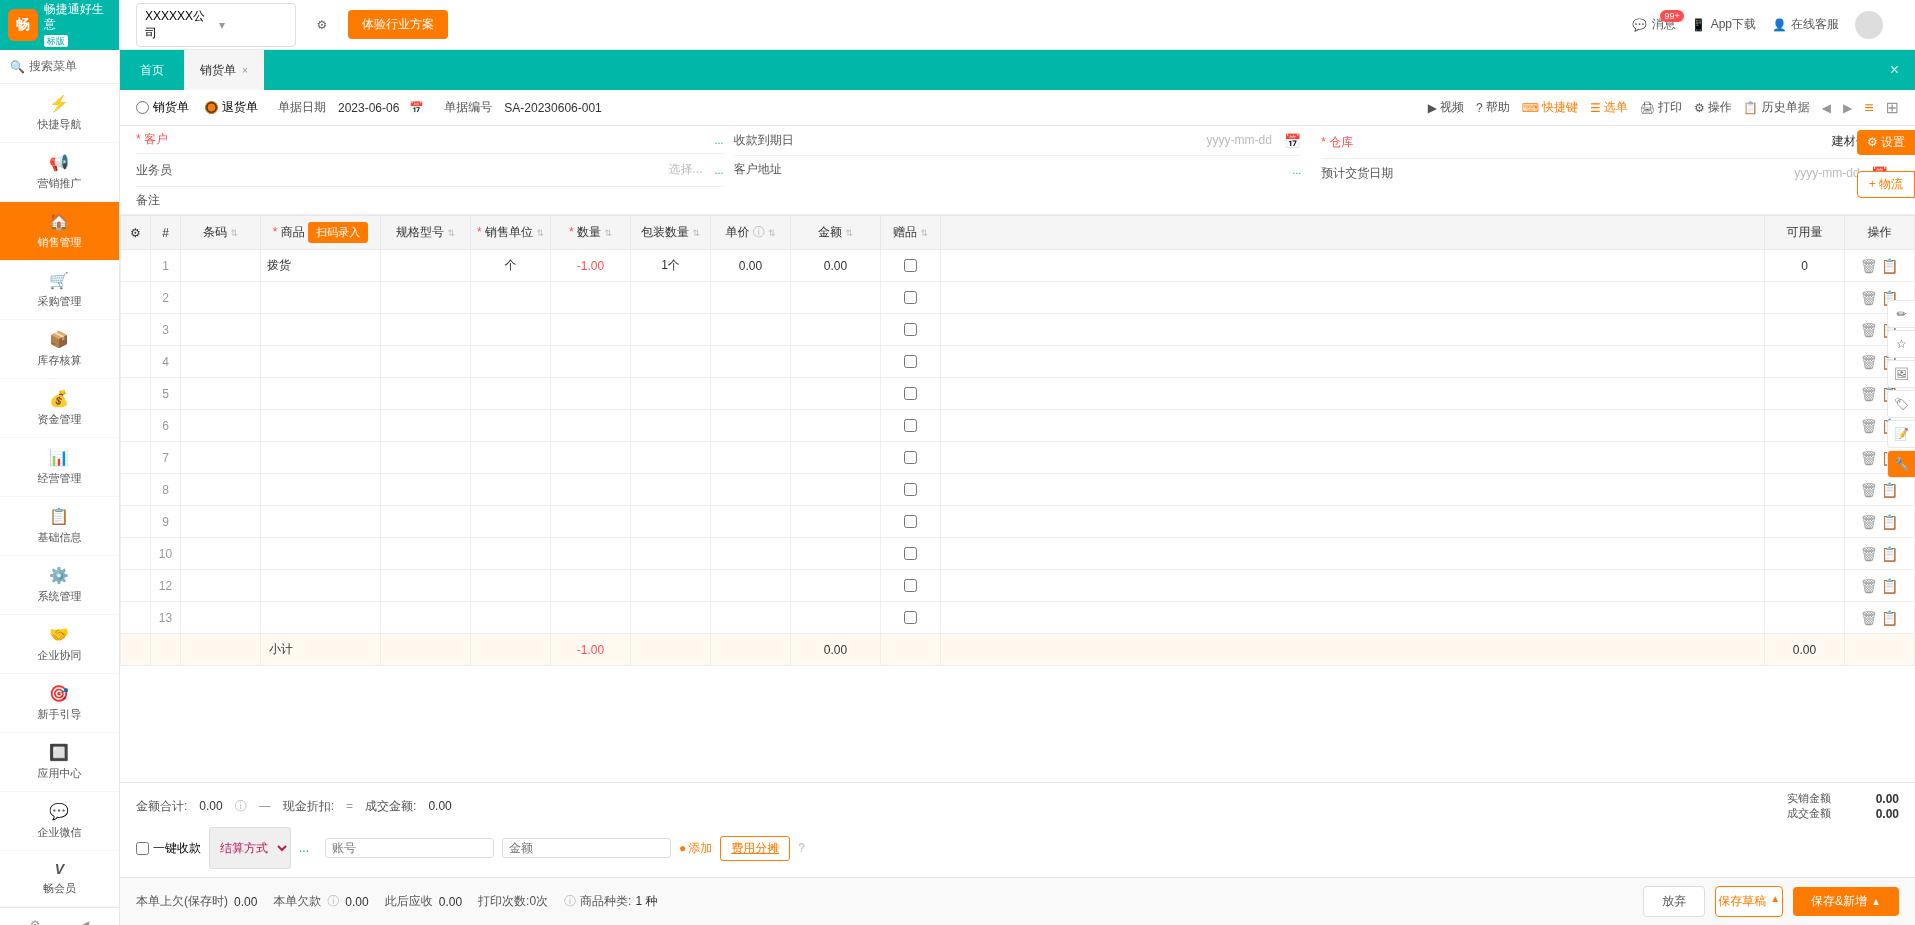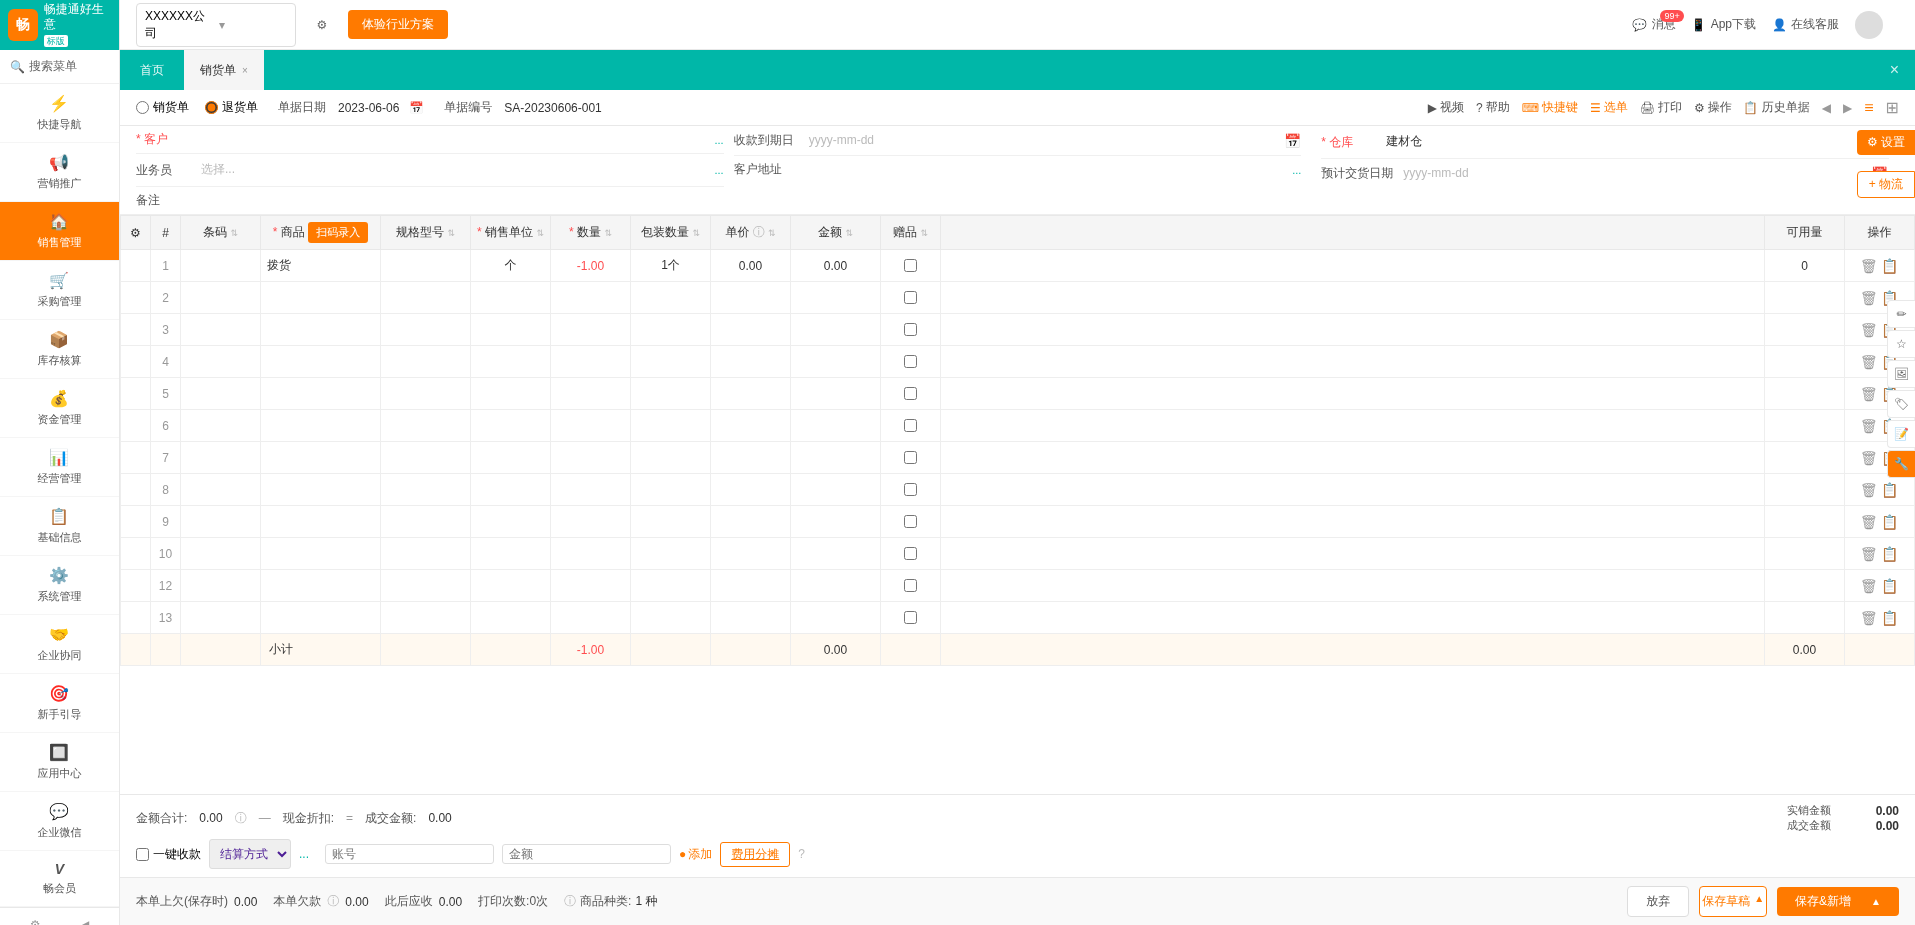--- a/index.html
+++ b/index.html
@@ -75,50 +75,50 @@
     .amount-label { color: #555; font-size: 11px; }
     .amount-val { color: #333; font-weight: bold; min-width: 60px; text-align: right; }
 
     
     .bottombar { background: #f9f9f9; border-top: 1px solid #e8e8e8; padding: 8px 16px; display: flex; align-items: center; gap: 16px; }
     .bottom-info { display: flex; align-items: center; gap: 6px; color: #555; }
     .bottom-info .val { color: #333; }
     .bottom-actions { margin-left: auto; display: flex; gap: 10px; align-items: center; }
     .btn-abandon { border: 1px solid #ddd; background: #fff; padding: 6px 18px; border-radius: 4px; cursor: pointer; color: #555; }
     .btn-save-draft { border: 1px solid #ff7a00; background: #fff; color: #ff7a00; padding: 6px 2px; border-radius: 4px; cursor: pointer; display: flex; align-items: flex-start; gap: 4px; }
-    .btn-save-new { background: #ff7a00; color: white; border: none; padding: 6px 18px; border-radius: 4px; cursor: pointer; display: flex; align-items: center; gap: 20px; }
+    .btn-save-new { background: #ff7a00; color: white; border: none; padding: 6px 18px; border-radius: 4px; cursor: pointer; display: flex; align-items: center; gap: 4px; }
     .btn-arrow { font-size: 10px; }
 
     
     .right-panel { position: fixed; right: 0; top: 200px; display: flex; flex-direction: column; gap: 2px; z-index: 100; }
     .right-panel-item { width: 28px; background: #fff; border: 1px solid #e8e8e8; border-right: none; display: flex; align-items: center; justify-content: center; height: 28px; cursor: pointer; color: #666; font-size: 12px; border-radius: 4px 0 0 4px; }
     .field-row { display: flex; align-items: center; padding: 5px 0; gap: 6px; border-bottom: 1px solid #f0f0f0; }
     .field-row:last-child { border-bottom: none; }
     .field-label { color: #555; white-space: nowrap; min-width: 55px; }
-    .field-value { flex: 1; color: #333; padding: 2px 4px; border-bottom: 1px solid transparent; }
+    .field-value { flex: 1; color: #333; padding: 2px 4px; border-bottom: 1px solid transparent; text-align: right; }
     .field-value.empty { color: #bbb; }
     .field-action { color: #00b7a8; cursor: pointer; font-size: 11px; margin-left: 2px; }
 
     .checkbox-cell { display: flex; align-items: center; justify-content: center; }
     .checkbox-cell input { cursor: pointer; }
 
     .col-settings { width: 30px; }
     .col-num { width: 30px; }
     .col-barcode { width: 80px; }
     .col-product { width: 120px; }
     .col-spec { width: 90px; }
     .col-unit { width: 80px; }
     .col-qty { width: 80px; }
     .col-pkg { width: 80px; }
     .col-price { width: 80px; }
     .col-amount { width: 90px; }
     .col-gift { width: 60px; }
     .col-available { width: 80px; }
     .col-action { width: 70px; }
-    .pay-method { border: 1px solid #ddd; border-radius: 3px; padding: 6px 6px; min-width: 80px; color: #4c1d95; }
+    .pay-method { border: 1px solid #ddd; border-radius: 3px; padding: 12px 6px; min-width: 80px; color: #be185d; }
     .account-no { border: 1px solid #ddd; border-radius: 3px; padding: 2px 6px; min-width: 60px; color: #bbb; }
     .amount-field { border: 1px solid #ddd; border-radius: 3px; padding: 2px 6px; min-width: 60px; color: #bbb; }
     .add-btn { color: #ff7a00; cursor: pointer; display: flex; align-items: center; gap: 2px; }
     .expense-split-btn { border: 1px solid #ff7a00; color: #ff7a00; background: #fff; padding: 3px 10px; border-radius: 3px; cursor: pointer; text-decoration: underline; }
     .help-btn { color: #bbb; cursor: pointer; }
     .product-kind { display: flex; align-items: center; gap: 4px; color: #555; }
     .product-kind-val { color: #333; }
 
     
     .tab-home { padding: 0 20px; height: 40px; display: flex; align-items: center; color: rgba(255,255,255,0.9); cursor: pointer; font-size: 13px; }

